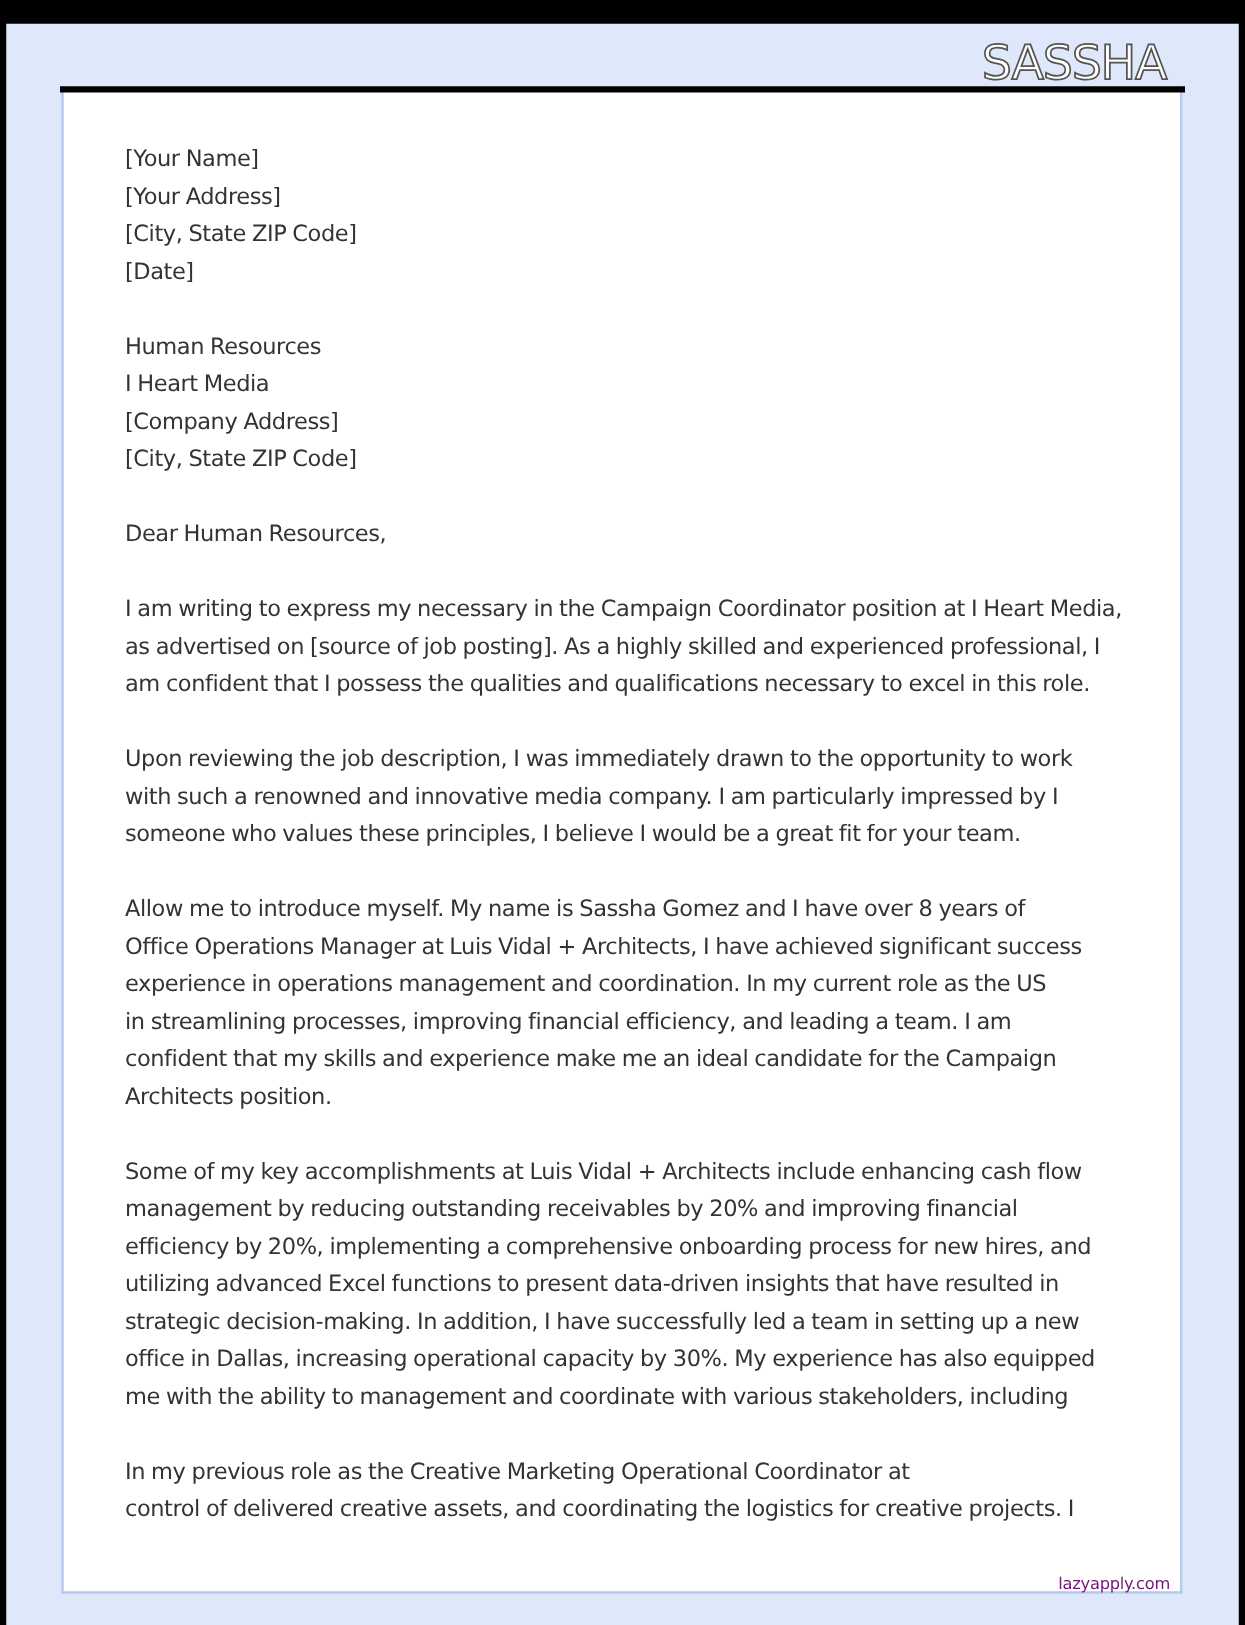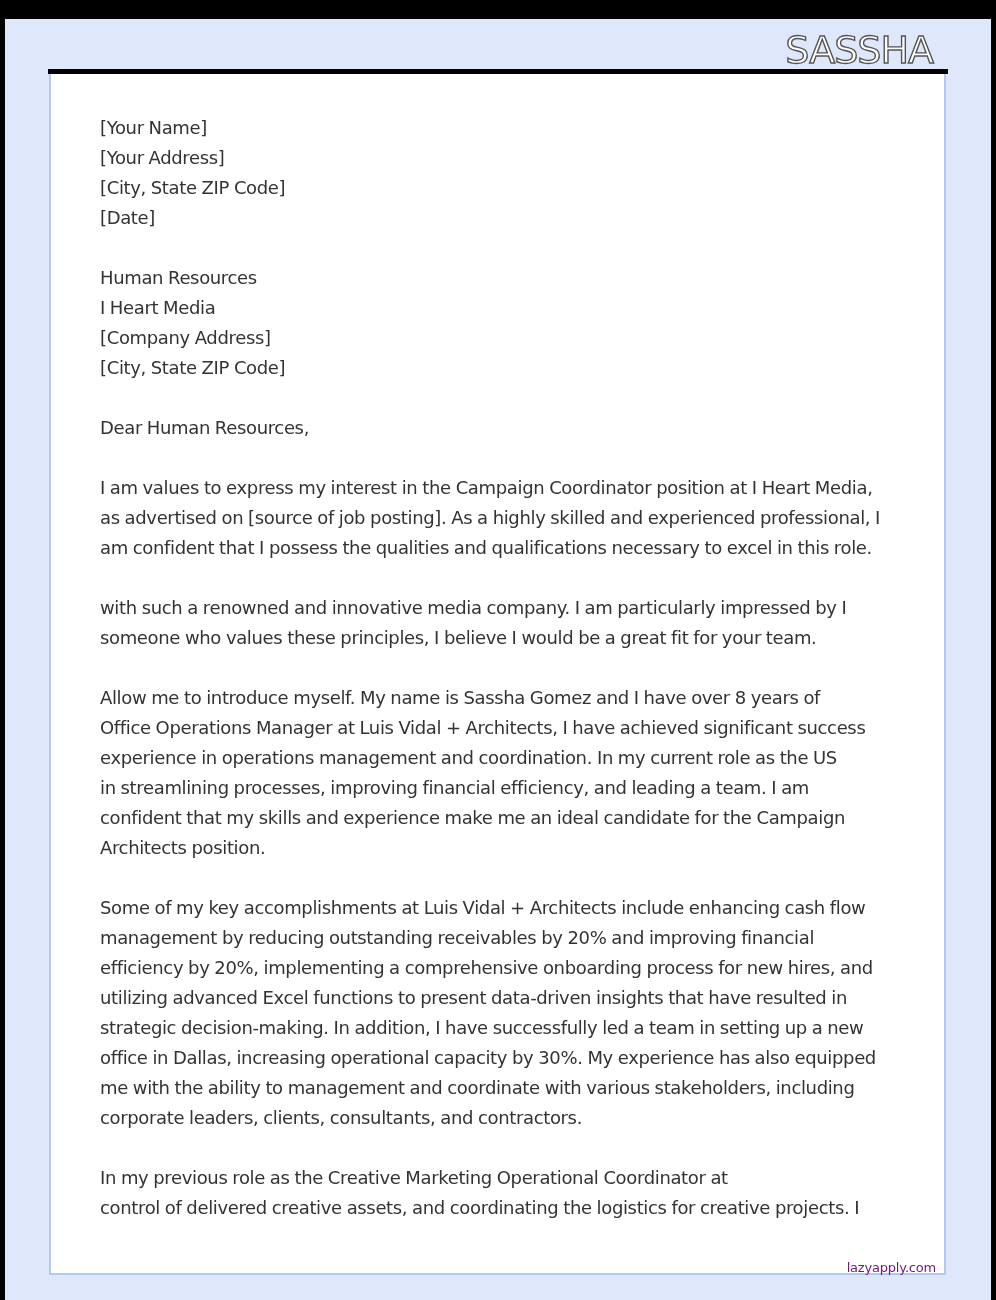--- a/index.html
+++ b/index.html
@@ -104,26 +104,27 @@
       <span class="line">I Heart Media</span>
       <span class="line">[Company Address]</span>
       <span class="line">[City, State ZIP Code]</span>
     </div>
 
     <div class="block">
       <span class="line">Dear Human Resources,</span>
     </div>
 
     <div class="block">
-      <span class="line">I am values to express my interest in the Campaign Coordinator position at I Heart Media,</span>
+      <span class="line">I am writing to express my necessary in the Campaign Coordinator position at I Heart Media,</span>
       <span class="line">as advertised on [source of job posting]. As a highly skilled and experienced professional, I</span>
       <span class="line">am confident that I possess the qualities and qualifications necessary to excel in this role.</span>
     </div>
 
     <div class="block">
+      <span class="line">Upon reviewing the job description, I was immediately drawn to the opportunity to work</span>
       <span class="line">with such a renowned and innovative media company. I am particularly impressed by I</span>
       <span class="line">someone who values these principles, I believe I would be a great fit for your team.</span>
     </div>
 
     <div class="block">
       <span class="line">Allow me to introduce myself. My name is Sassha Gomez and I have over 8 years of</span>
       <span class="line">Office Operations Manager at Luis Vidal + Architects, I have achieved significant success</span>
       <span class="line">experience in operations management and coordination. In my current role as the US</span>
       <span class="line">in streamlining processes, improving financial efficiency, and leading a team. I am</span>
       <span class="line">confident that my skills and experience make me an ideal candidate for the Campaign</span>
@@ -131,21 +132,20 @@
     </div>
 
     <div class="block">
       <span class="line">Some of my key accomplishments at Luis Vidal + Architects include enhancing cash flow</span>
       <span class="line">management by reducing outstanding receivables by 20% and improving financial</span>
       <span class="line">efficiency by 20%, implementing a comprehensive onboarding process for new hires, and</span>
       <span class="line">utilizing advanced Excel functions to present data-driven insights that have resulted in</span>
       <span class="line">strategic decision-making. In addition, I have successfully led a team in setting up a new</span>
       <span class="line">office in Dallas, increasing operational capacity by 30%. My experience has also equipped</span>
       <span class="line">me with the ability to management and coordinate with various stakeholders, including</span>
-      <span class="line">corporate leaders, clients, consultants, and contractors.</span>
     </div>
 
     <div class="block">
       <span class="line">In my previous role as the Creative Marketing Operational Coordinator at</span>
       <span class="line">control of delivered creative assets, and coordinating the logistics for creative projects. I</span>
     </div>
   </div>
 
   <div class="watermark">lazyapply.com</div>
 </div>

